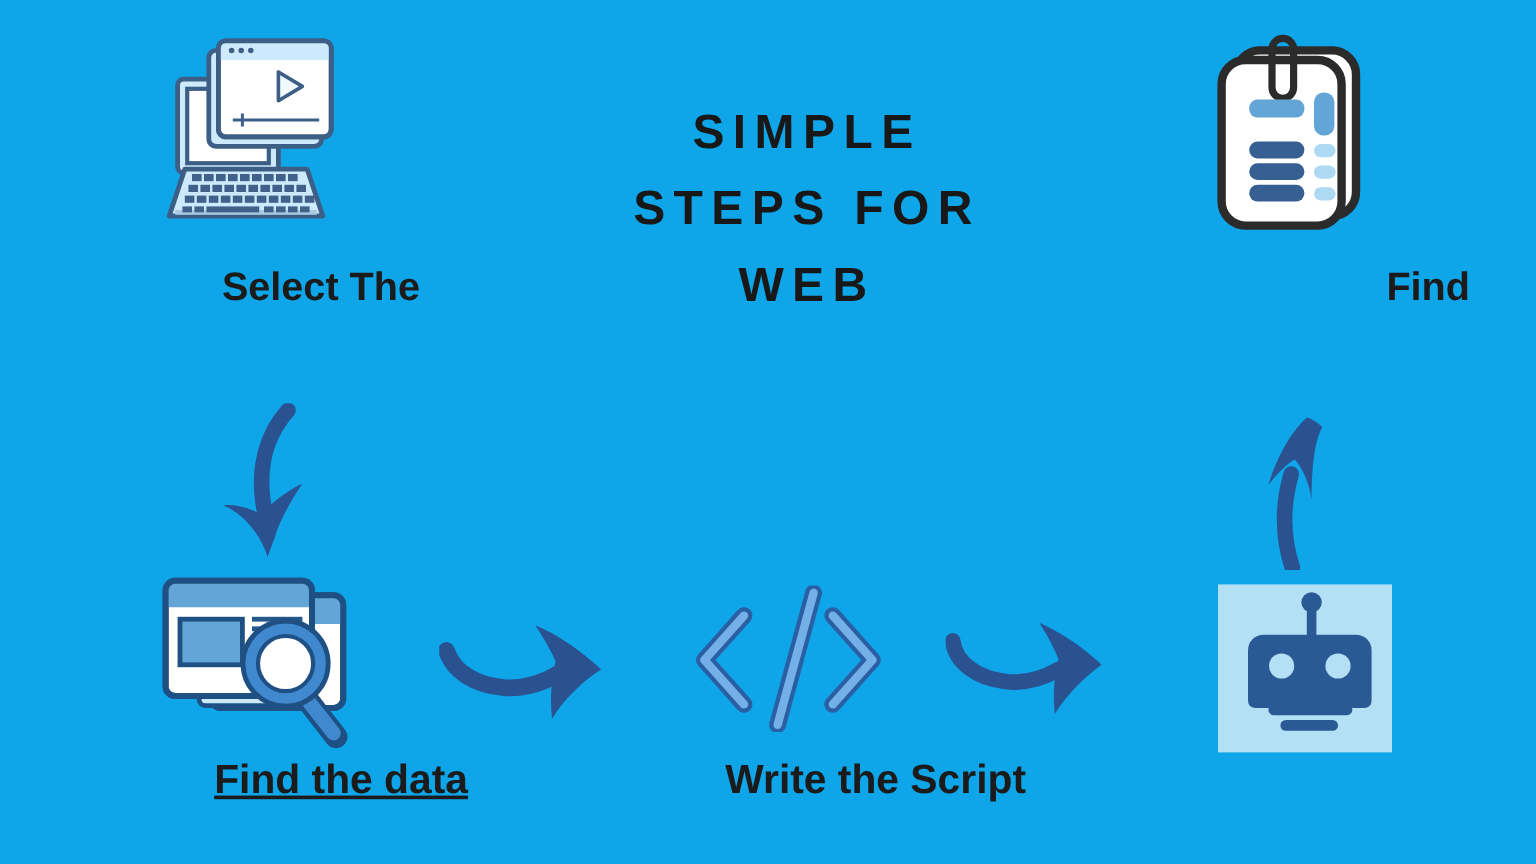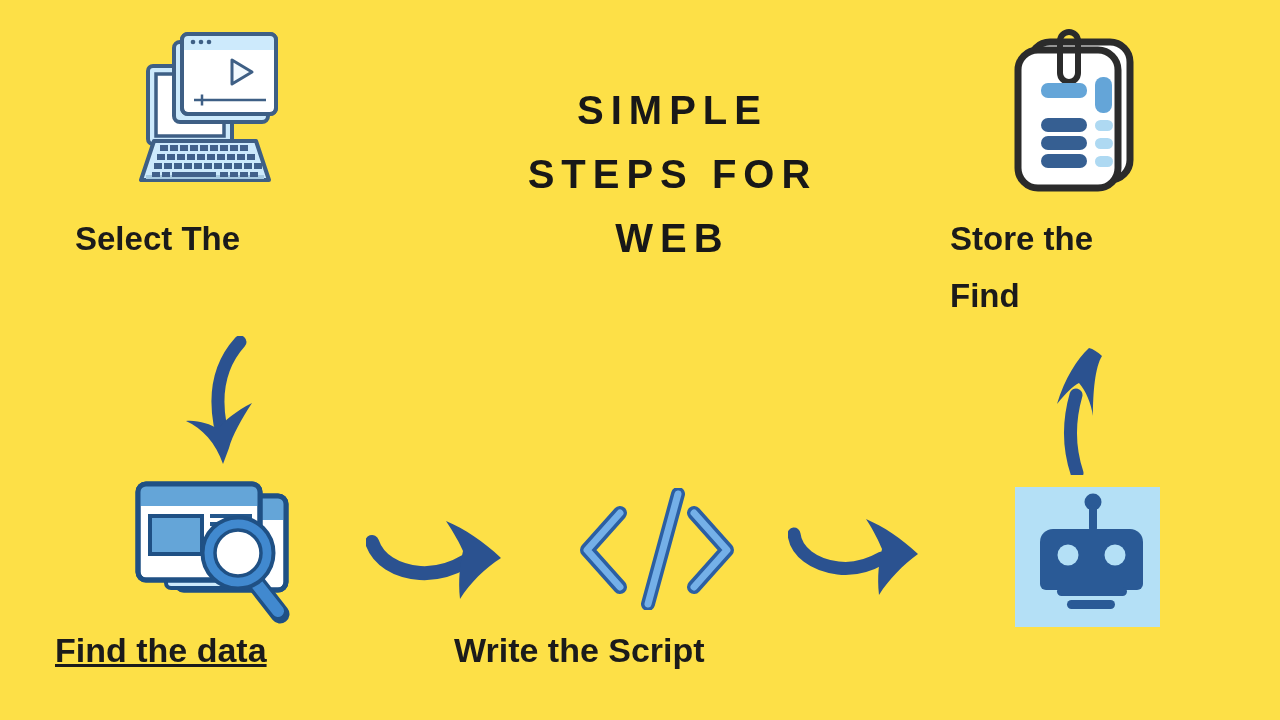--- a/index.html
+++ b/index.html
@@ -1,42 +1,42 @@
 <!DOCTYPE html>
 <html><head>
 <meta charset="utf-8">
 <style>
   html,body{margin:0;padding:0;}
   .canvas{
     position:relative;
     width:1280px;height:720px;
-    background:#fde047;
+    background:#0ea5e9;
     overflow:hidden;
     font-family:"Liberation Sans", sans-serif;
   }
   .abs{position:absolute;}
   .title{
     left:420px;top:78px;width:505px;
     text-align:center;
     font-size:40px;font-weight:700;
     letter-spacing:7px;
     line-height:64px;
     color:#181818;
   }
   .step-label{
-    text-align:left;
+    text-align:right;
     font-weight:700;
     color:#1b1b1b;
   }
   .label-two-line{font-size:33px;line-height:57px;}
   .label-one-line{font-size:34px;line-height:44px;}
   .lbl-select{left:75px;top:210px;width:275px;}
   .lbl-store{left:950px;top:210px;width:275px;}
   .lbl-find{left:55px;top:628px;width:335px;text-decoration:underline;}
-  .lbl-write{left:454px;top:628px;width:380px;}
+  .lbl-write{left:475px;top:628px;width:380px;}
   .lbl-run{left:925px;top:628px;width:330px;}
 
   .icon-laptop{left:138px;top:30px;width:150px;height:160px;}
   .icon-notepad{left:1008px;top:28px;width:135px;height:170px;}
   .icon-browser{left:128px;top:478px;width:185px;height:155px;}
   .icon-code{left:578px;top:488px;width:158px;height:122px;}
   .robot-tile{
     left:1015px;top:487px;width:145px;height:140px;
     background:#b4e0f6;
   }
@@ -133,21 +133,20 @@
       <rect x="33" y="90" width="46" height="14" rx="7" fill="#365f92"></rect>
       <rect x="87" y="92" width="18" height="11" rx="5.5" fill="#aed9f2"></rect>
       <rect x="33" y="108" width="46" height="14" rx="7" fill="#365f92"></rect>
       <rect x="87" y="110" width="18" height="11" rx="5.5" fill="#aed9f2"></rect>
       <rect x="33" y="126" width="46" height="14" rx="7" fill="#365f92"></rect>
       <rect x="87" y="128" width="18" height="11" rx="5.5" fill="#aed9f2"></rect>
     </svg>
   </div>
 
   <div class="abs step-label label-two-line lbl-store">
-    <div>Store the</div>
     <div>Find</div>
   </div>
 
   <div class="abs arrow-down">
     <svg width="90" height="130" viewBox="0 0 90 130">
       <path d="M62,6 C44,26 36,54 42,88" fill="none" stroke="#2b5290" stroke-width="13" stroke-linecap="round"></path>
       <path d="M45,128 C38,107 24,92 8,85 C20,84 32,88 40,93 C46,85 58,75 74,67 C64,82 54,100 51,112 Z" fill="#2b5290"></path>
     </svg>
   </div>
 

